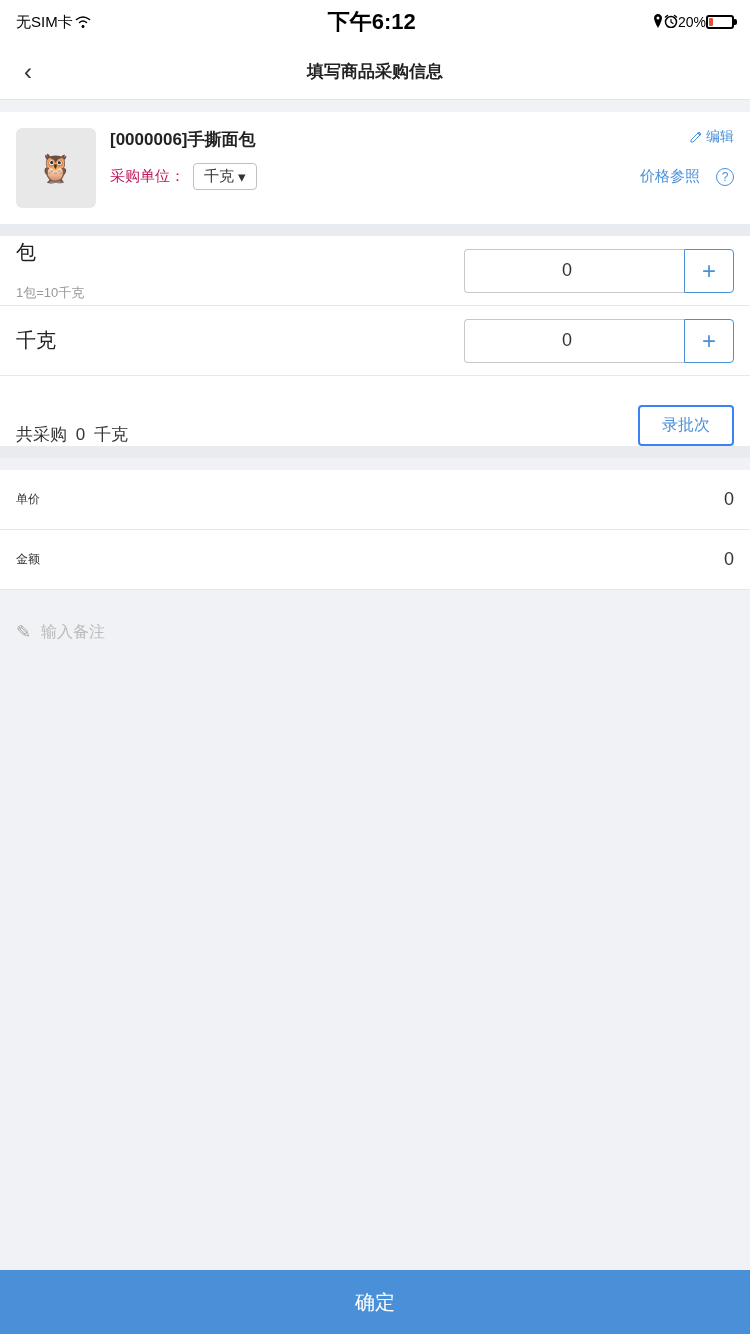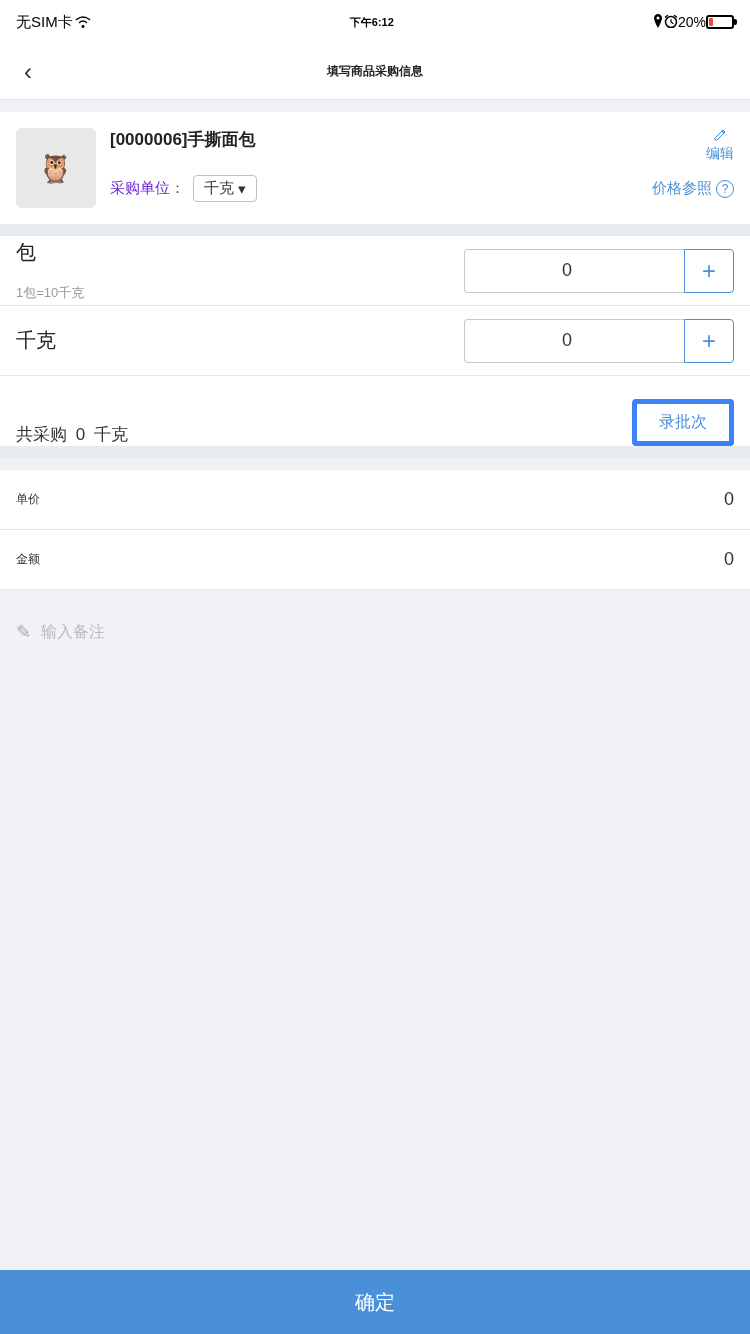--- a/index.html
+++ b/index.html
@@ -19,21 +19,21 @@
       background: #fff;
       display: flex;
       align-items: center;
       justify-content: space-between;
       padding: 0 16px;
       font-size: 15px;
       font-weight: 500;
       color: #000;
     }
     .status-left { display: flex; align-items: center; gap: 1px; }
-    .status-center { font-size: 11px; font-weight: 600; text-align: center; }
+    .status-center { font-size: 22px; font-weight: 600; text-align: center; }
     .status-right { display: flex; align-items: center; font-size: 14px; }
     .battery-icon {
       width: 28px; height: 14px;
       border: 2px solid #000;
       border-radius: 3px;
       position: relative;
       display: flex; align-items: center; padding: 1px;
     }
     .battery-icon::after {
       content: '';
@@ -58,21 +58,21 @@
     }
     .nav-back {
       position: absolute;
       left: 16px;
       font-size: 24px;
       color: #333;
       cursor: pointer;
       padding: 8px;
     }
     .nav-title {
-      font-size: 12px;
+      font-size: 17px;
       font-weight: 600;
       color: #222;
     }
 
     
     .product-card {
       background: #fff;
       margin-top: 12px;
       padding: 16px;
       display: flex;
@@ -97,44 +97,43 @@
       font-weight: 600;
       color: #222;
       flex: 1;
     }
     .edit-btn {
       color: #4a90d9;
       font-size: 14px;
       display: flex; align-items: center; gap: 3px;
       cursor: pointer;
       white-space: nowrap;
-      flex-direction: column;
     }
     .unit-row {
       margin-top: 12px;
       display: flex;
       align-items: center;
       justify-content: space-between;
     }
-    .unit-label { font-size: 15px; color: #6d28d9; }
+    .unit-label { font-size: 15px; color: #be185d; }
     .unit-select {
       display: flex; align-items: center;
       border: 1px solid #c0c0c0;
       border-radius: 4px;
       padding: 3px 10px 3px 10px;
       font-size: 15px;
       color: #333;
       cursor: pointer;
       gap: 4px;
       margin-left: 8px;
     }
     .price-ref {
       color: #4a90d9;
       font-size: 15px;
-      display: flex; align-items: center; gap: 4px;
+      display: flex; align-items: center; gap: 16px;
       cursor: pointer;
     }
     .price-ref .help-icon {
       width: 18px; height: 18px;
       border: 1.5px solid #4a90d9;
       border-radius: 50%;
       display: flex; align-items: center; justify-content: center;
       font-size: 12px; color: #4a90d9;
     }
 
@@ -201,21 +200,21 @@
       justify-content: space-between;
       padding: 0 16px;
       height: 70px;
       background: #fff;
     }
     .total-text {
       font-size: 17px;
       color: #333;
     }
     .batch-btn {
-      border: 5px solid #3b82f6;
+      border: 2px solid #3b82f6;
       border-radius: 4px;
       padding: 8px 22px;
       color: #4a90d9;
       font-size: 16px;
       background: #fff;
       cursor: pointer;
     }
 
     
     .price-section { background: #fff; margin-top: 12px; }

